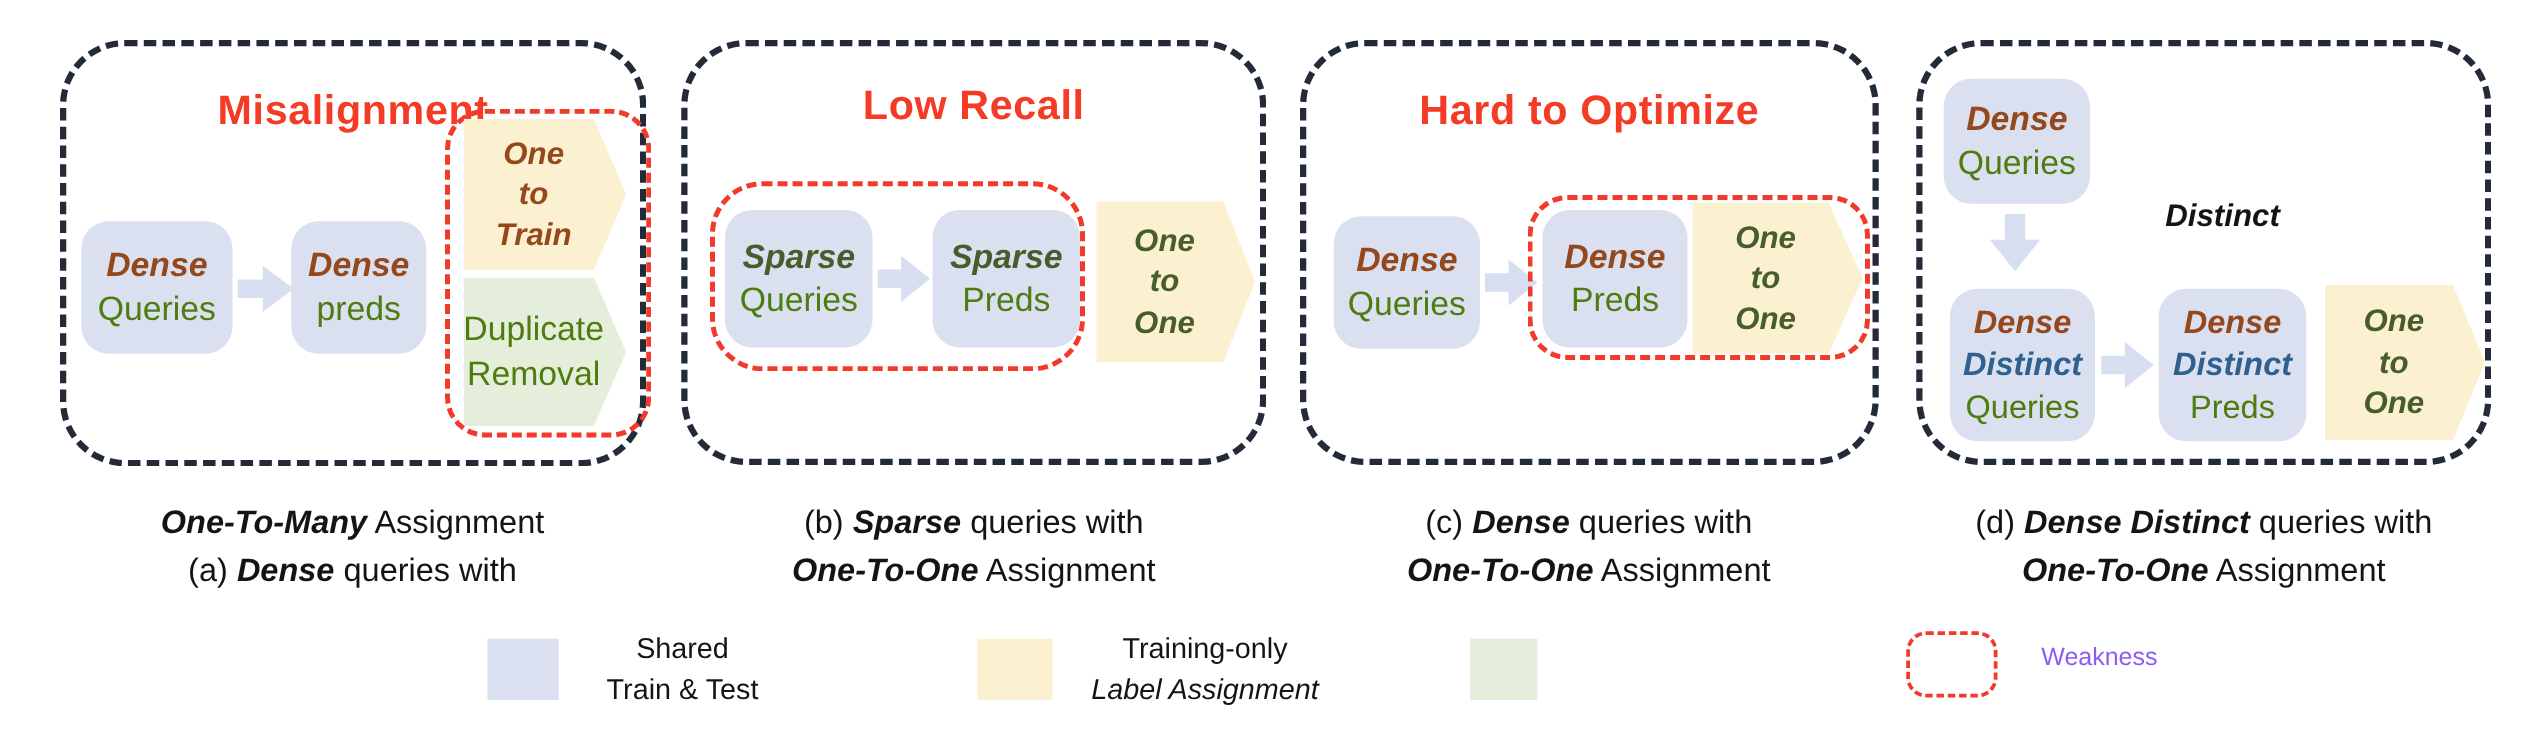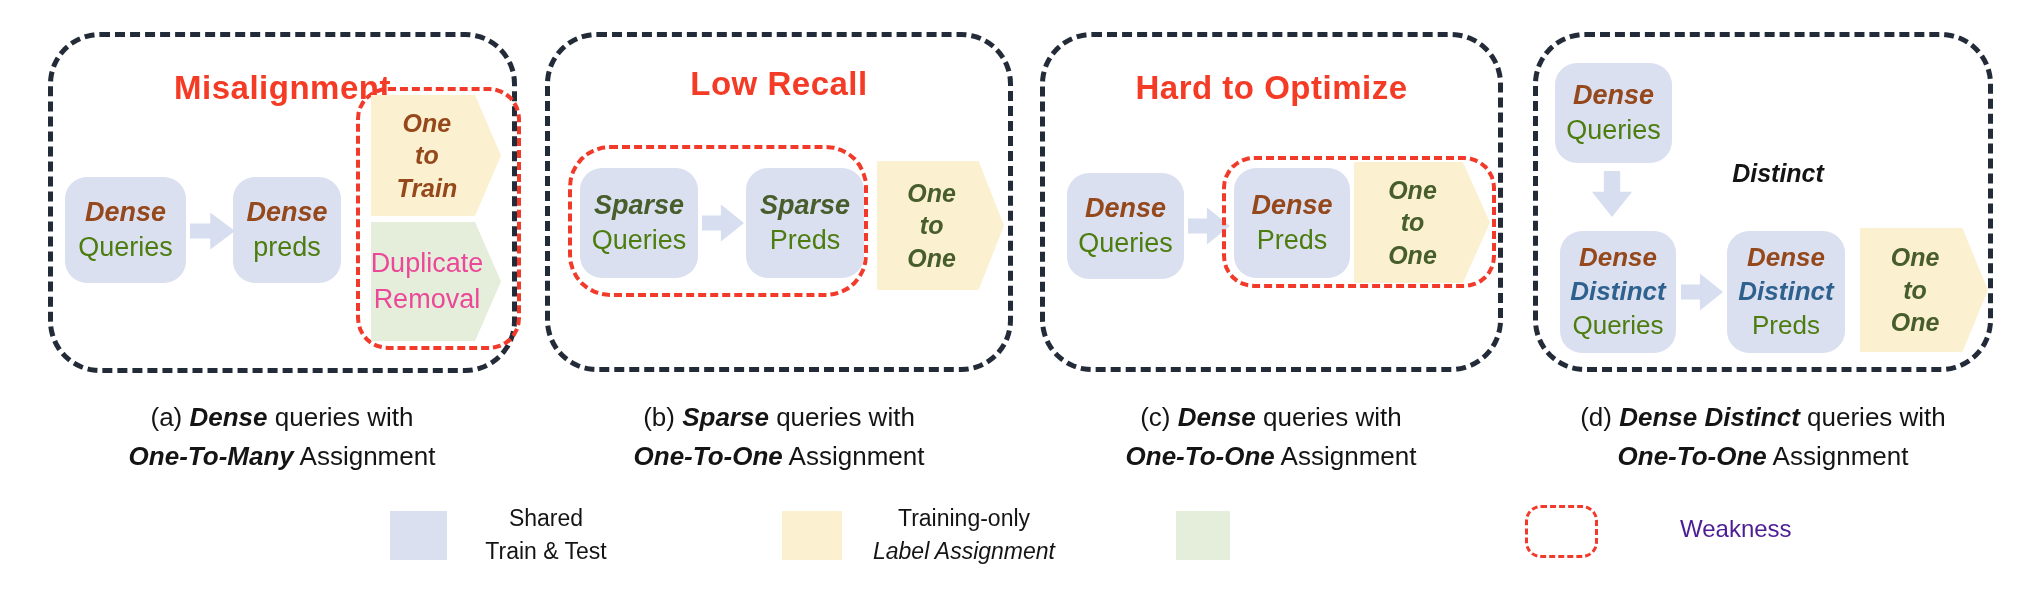--- a/index.html
+++ b/index.html
@@ -53,21 +53,21 @@
   .chev .chev-text{
     position:absolute;left:0;top:0;right:14%;bottom:0;
     display:flex;flex-direction:column;
     align-items:center;justify-content:center;
     text-align:center;
     line-height:1.3;
     font-size:25px;
   }
   .chev-text.brown{color:#94481c;font-weight:bold;font-style:italic;}
   .chev-text.green{color:#475d2b;font-weight:bold;font-style:italic;}
-  .chev-text.black{color:#ec4899;font-size:27px;}
+  .chev-text.black{color:#4d7c0f;font-size:27px;}
   
   .weakbox{
     position:absolute;
     border:4.5px dashed #f23a2b;
     border-radius:32px;
     box-sizing:border-box;
   }
   
   .sel-note{
     position:absolute;
@@ -93,22 +93,22 @@
     font-size:23px;color:#141414;
     line-height:1.45;
   }
   .legend-label .it{font-style:italic;}
   .legend-weakbox{
     position:absolute;left:1525px;top:505px;width:73px;height:53px;
     border:3px dashed #f23a2b;border-radius:16px;
     box-sizing:border-box;
   }
   .legend-weak-label{
-    position:absolute;left:1680px;top:515px;
-    font-size:24px;color:#4c1d95;
+    position:absolute;left:1633px;top:515px;
+    font-size:20px;color:#8b5cf6;
   }
 </style>
 </head>
 <body>
 
 <div class="canvas">
 
   <div class="panel" style="left:48px;top:32px;width:469px;height:341px;">
     <div class="panel-title" style="top:10px;margin-top:22px;">Misalignment</div>
 
@@ -259,22 +259,22 @@
         </svg>
       <div class="chev-text green">
         <span>One</span>
         <span>to</span>
         <span>One</span>
       </div>
     </div>
   </div>
 
   <div class="caption" style="left:47px;">
+    <div><span class="bi">One-To-Many</span> <span>Assignment</span></div>
     <div><span>(a)</span> <span class="bi">Dense</span> <span>queries with</span></div>
-    <div><span class="bi">One-To-Many</span> <span>Assignment</span></div>
   </div>
   <div class="caption" style="left:544px;">
     <div><span>(b)</span> <span class="bi">Sparse</span> <span>queries with</span></div>
     <div><span class="bi">One-To-One</span> <span>Assignment</span></div>
   </div>
   <div class="caption" style="left:1036px;">
     <div><span>(c)</span> <span class="bi">Dense</span> <span>queries with</span></div>
     <div><span class="bi">One-To-One</span> <span>Assignment</span></div>
   </div>
   <div class="caption" style="left:1528px;">

